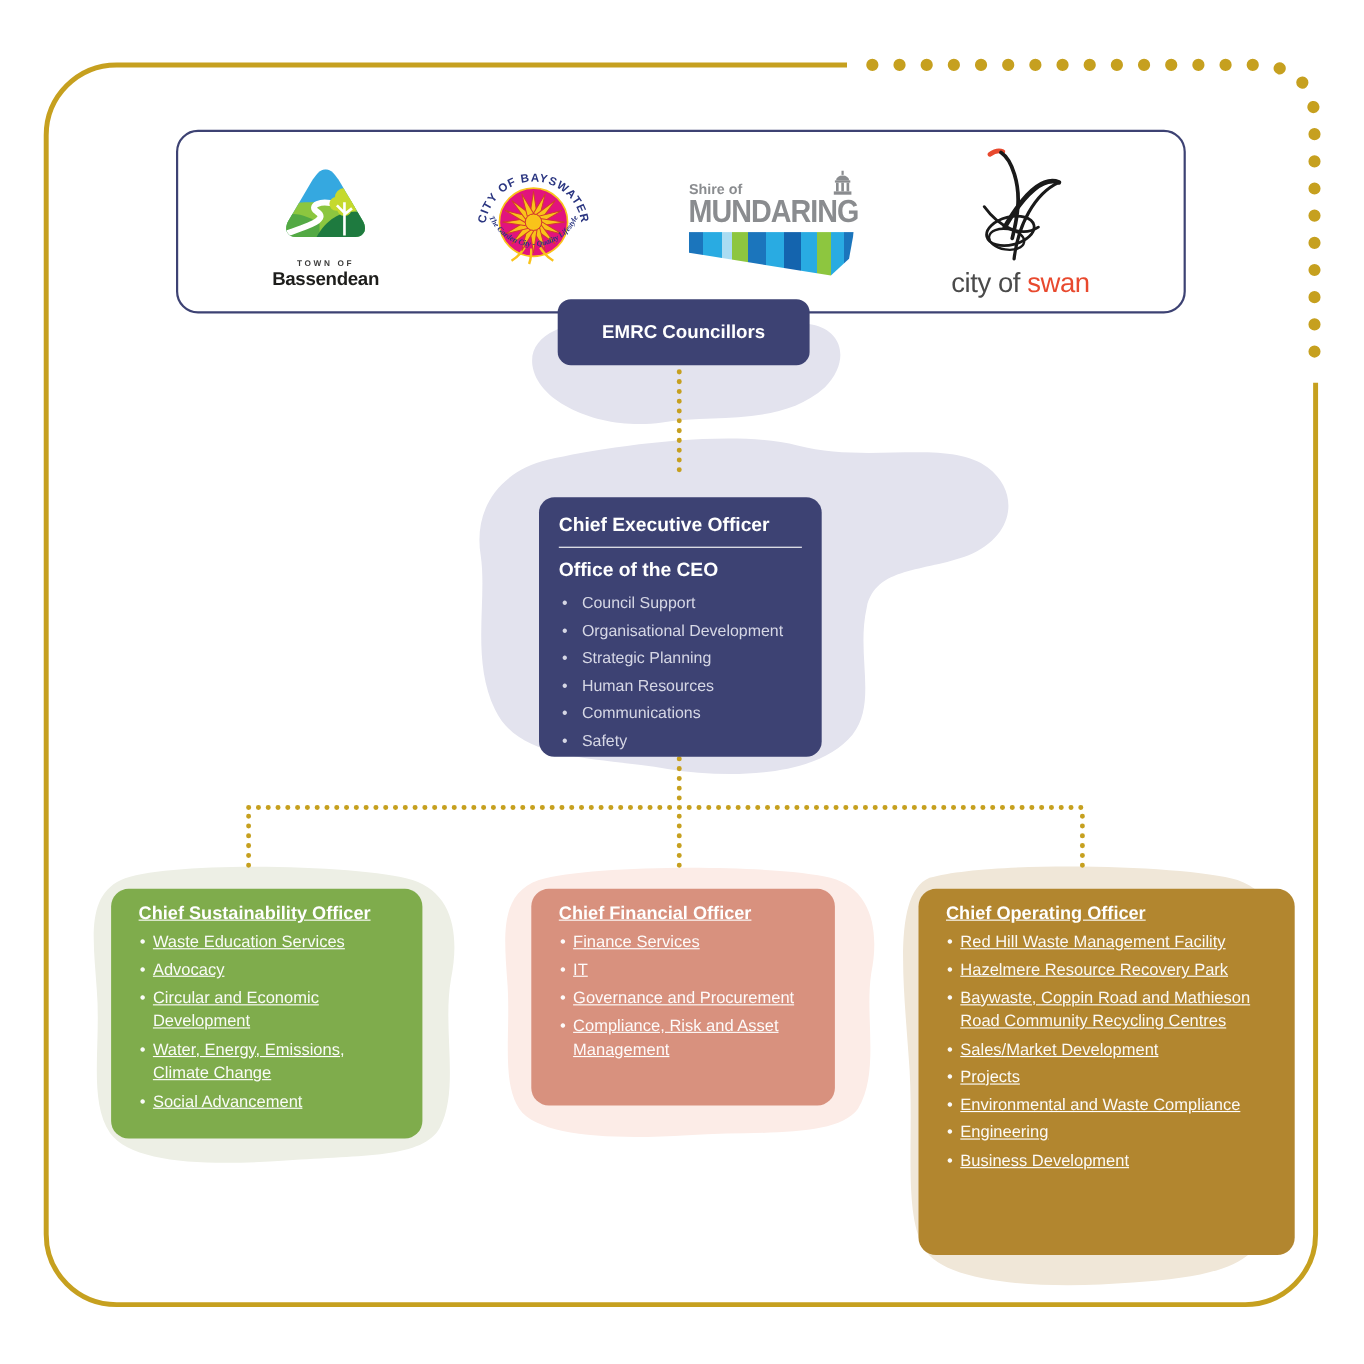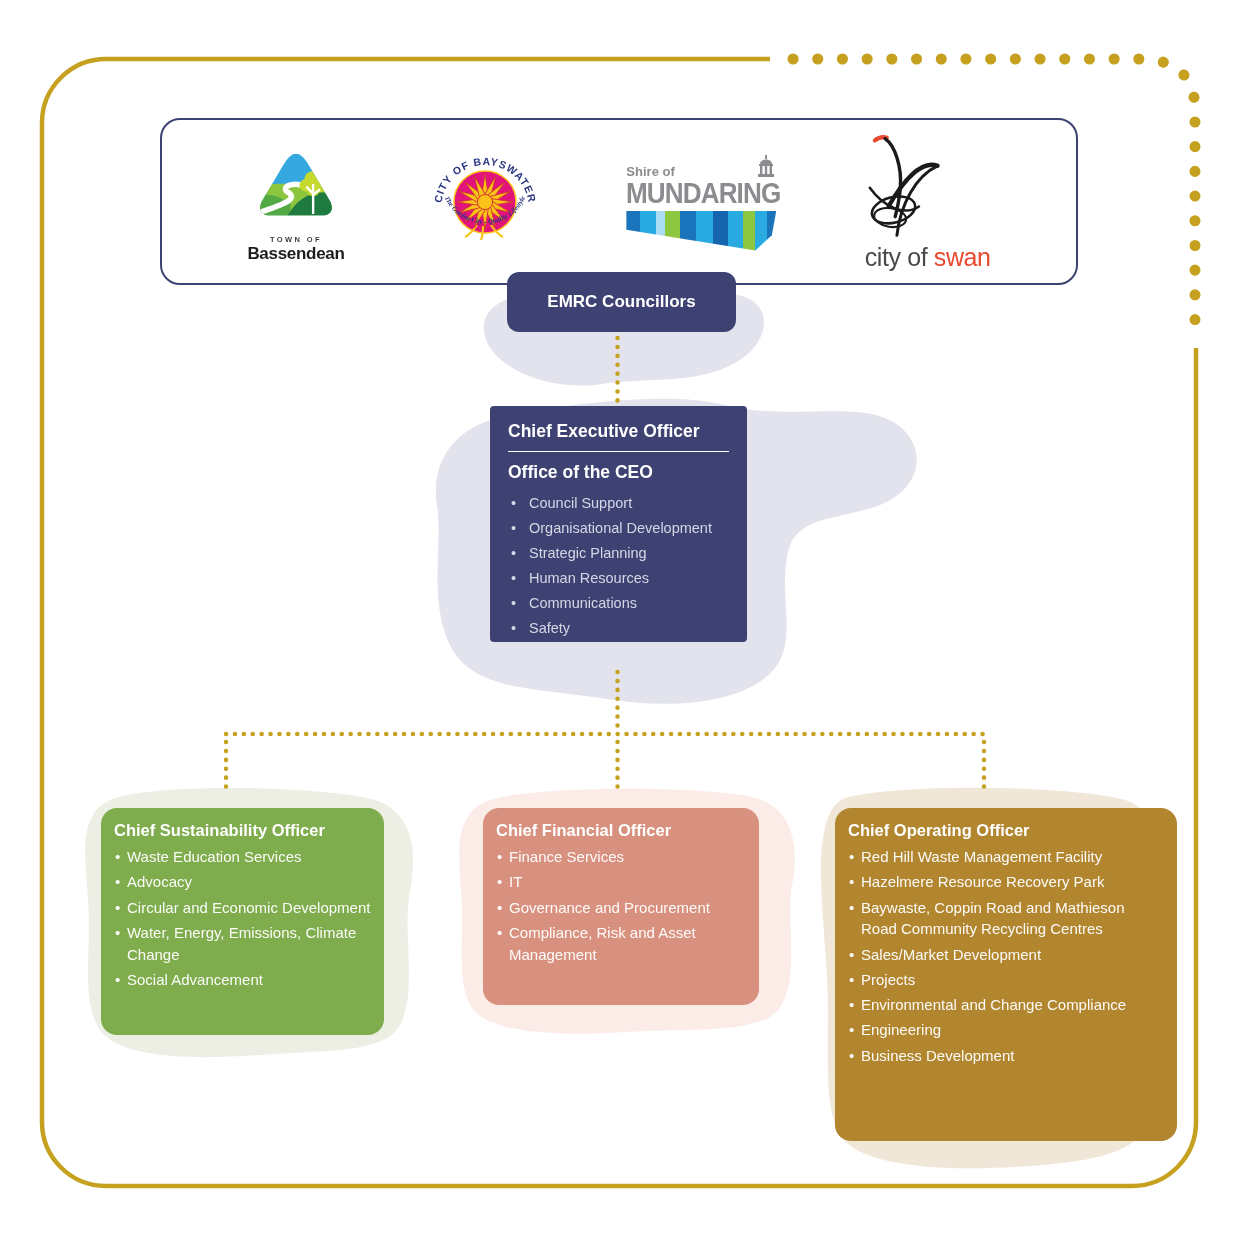--- a/index.html
+++ b/index.html
@@ -16,35 +16,35 @@
   .bass-cap-top{font-size:7.5px;font-weight:bold;letter-spacing:2.4px;color:#3c3c3b;margin-top:3px;}
   .bass-cap{font-size:17px;font-weight:bold;color:#1d1d1b;letter-spacing:-.3px;}
   .mund{width:152px;}
   .mund-head{display:flex;justify-content:space-between;align-items:flex-end;height:26px;}
   .mund-line1{font-size:13px;font-weight:bold;color:#8a8c8f;}
   .mund-line2{font-size:29px;font-weight:bold;color:#8a8c8f;letter-spacing:-1px;
     transform:scaleX(.9);transform-origin:left;white-space:nowrap;line-height:1;}
   .mund-banner{margin-top:3px;height:40px;width:150px;
     background:linear-gradient(90deg,#1b75bc 0 9%,#29abe2 9% 20%,#aadcf2 20% 26%,#8dc63f 26% 36%,#1b75bc 36% 47%,#29abe2 47% 58%,#1464ae 58% 68%,#29abe2 68% 78%,#8dc63f 78% 86%,#29abe2 86% 94%,#1b75bc 94% 100%);
     clip-path:polygon(0 0,100% 0,97% 62%,86% 100%,0 48%);}
-  .swan-wrap{display:flex;align-items:flex-start;}
+  .swan-wrap{display:flex;align-items:center;}
   .swan-text{font-size:25px;letter-spacing:-.4px;margin-left:2px;white-space:nowrap;}
   .swan-prefix{color:#4a4a4a;}
   .swan-name{color:#e8492e;}
   
   .navybox{background:#3d4273;color:#fff;z-index:2;box-sizing:border-box;}
   .councillors{left:507px;top:272px;width:229px;height:60px;border-radius:12px;
     display:flex;align-items:center;justify-content:center;font-size:17px;font-weight:bold;}
-  .ceo{left:490px;top:406px;width:257px;height:236px;border-radius:4px;padding:15px 18px;}
+  .ceo{left:490px;top:452px;width:257px;height:236px;border-radius:14px;padding:15px 18px;}
   .ceo-title{font-size:17.5px;font-weight:bold;}
   .ceo-rule{border:none;border-top:1.5px solid #fff;margin:9px 0 10px;}
   .ceo-sub{font-size:17.5px;font-weight:bold;margin-bottom:8px;}
   .ceo .item{padding-left:21px;line-height:25px;font-size:14.5px;color:#d6d7e5;}
   .ceo .item::before{left:3px;color:#d6d7e5;}
-  .branch{z-index:2;box-sizing:border-box;color:#fff;border-radius:16px;padding:13px 13px;position:absolute;}
+  .branch{z-index:2;box-sizing:border-box;color:#fff;border-radius:16px;padding:13px 25px;position:absolute;text-decoration:underline;}
   .branch-title{font-size:16.5px;font-weight:bold;margin-bottom:6px;}
   .branch .item{padding-left:13px;font-size:15px;line-height:1.45;margin:3.5px 0;color:rgba(255,255,255,.96);}
   .b-green{left:101px;top:808px;width:283px;height:227px;}
   .b-pink{left:483px;top:808px;width:276px;height:197px;}
   .b-gold{left:835px;top:808px;width:342px;height:333px;}
   .item{position:relative;}
   .item::before{content:"\2022";position:absolute;left:1px;}
 </style>
 </head>
 <body>
@@ -215,17 +215,17 @@
 
 <div class="branch b-gold" style="background-color: rgb(178, 134, 47);">
   <div class="branch-title">Chief Operating Officer</div>
   <div>
 
   <div class="item">Red Hill Waste Management Facility</div>
       <div class="item">Hazelmere Resource Recovery Park</div>
       <div class="item">Baywaste, Coppin Road and Mathieson Road Community Recycling Centres</div>
       <div class="item">Sales/Market Development</div>
       <div class="item">Projects</div>
-      <div class="item">Environmental and Change Compliance</div>
+      <div class="item">Environmental and Waste Compliance</div>
       <div class="item">Engineering</div>
       <div class="item">Business Development</div>
     </div>
 </div>
 
 </body></html>

